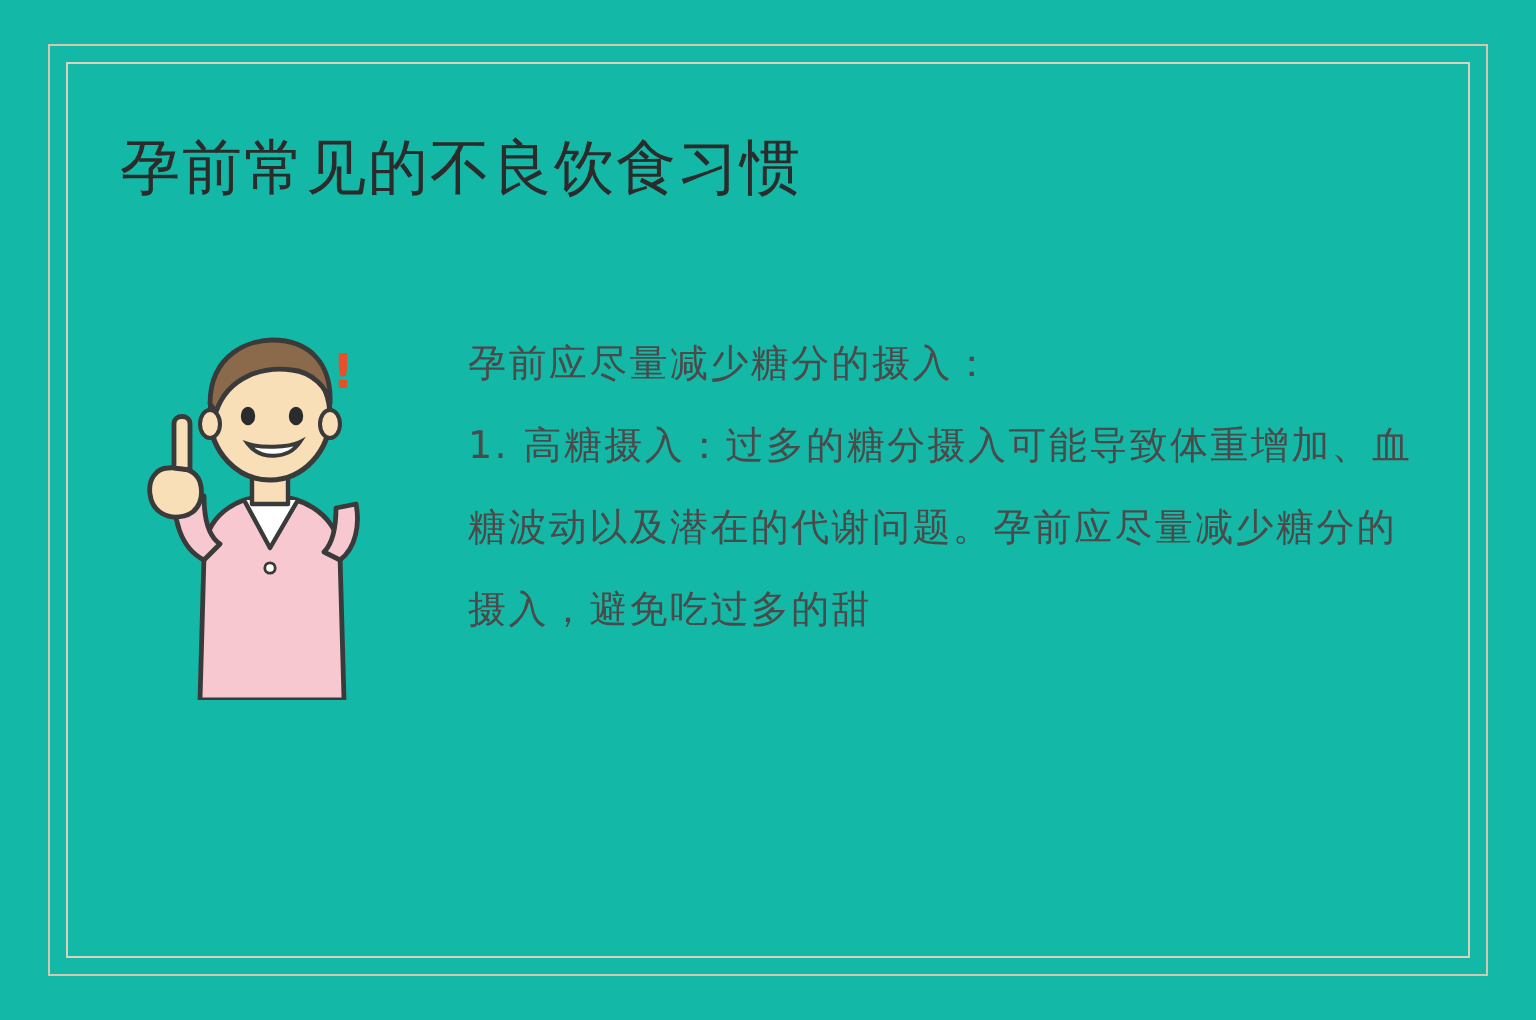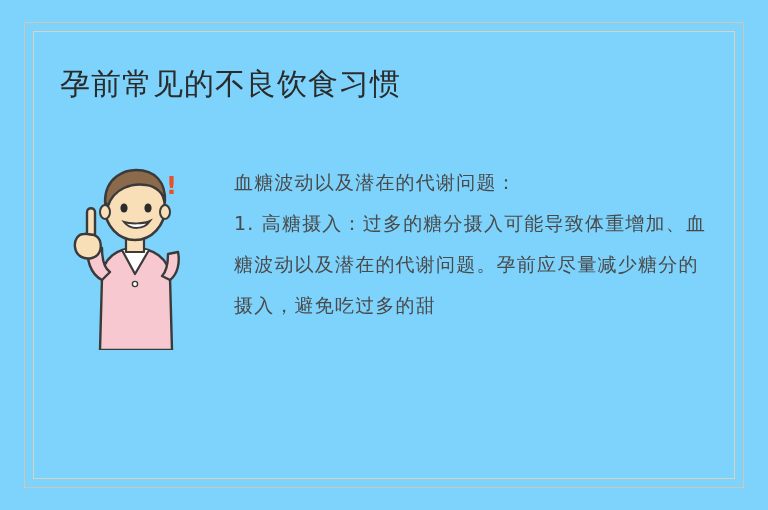--- a/index.html
+++ b/index.html
@@ -10,21 +10,21 @@
     width: 768px;
     height: 510px;
     background: #f4f1e8;
     font-family: "Liberation Sans", sans-serif;
     overflow: hidden;
   }
   .page {
     position: relative;
     width: 768px;
     height: 510px;
-    background: #7dd3fc;
+    background: #14b8a6;
     box-sizing: border-box;
   }
   .outer-frame {
     position: absolute;
     left: 24px;
     top: 22px;
     right: 24px;
     bottom: 22px;
     border: 1px solid #cfc9b4;
     box-sizing: border-box;
@@ -116,18 +116,18 @@
         <path d="M24 84 C18 84, 14 90, 15 97 C16 106, 24 110, 32 108 C40 106, 42 98, 40 91 C38 85, 31 83, 24 84 Z" fill="#f8dfb8" stroke="#3a3a3a" stroke-width="2.4"></path>
 
         <path d="M27 84 L27 62 C27 57, 35 57, 35 62 L35 85 Z" fill="#f8dfb8" stroke="#3a3a3a" stroke-width="2.4" stroke-linejoin="round"></path>
 
         <path d="M110 130 C118 124, 120 112, 118 102 L108 104 C108 114, 106 122, 102 126 Z" fill="#f7c8cf" stroke="#3a3a3a" stroke-width="2.4" stroke-linejoin="round"></path>
         <text x="106" y="44" font-family="DejaVu Sans, sans-serif" font-size="24" font-weight="bold" fill="#e8502a">!</text>
       </svg>
     </div>
 
     <div class="body-text">
-      <p>血糖波动以及潜在的代谢问题：</p>
+      <p>孕前应尽量减少糖分的摄入：</p>
       <p>1. 高糖摄入：过多的糖分摄入可能导致体重增加、血糖波动以及潜在的代谢问题。孕前应尽量减少糖分的摄入，避免吃过多的甜</p>
     </div>
 
   </div>
 </div>
 
 </body></html>

